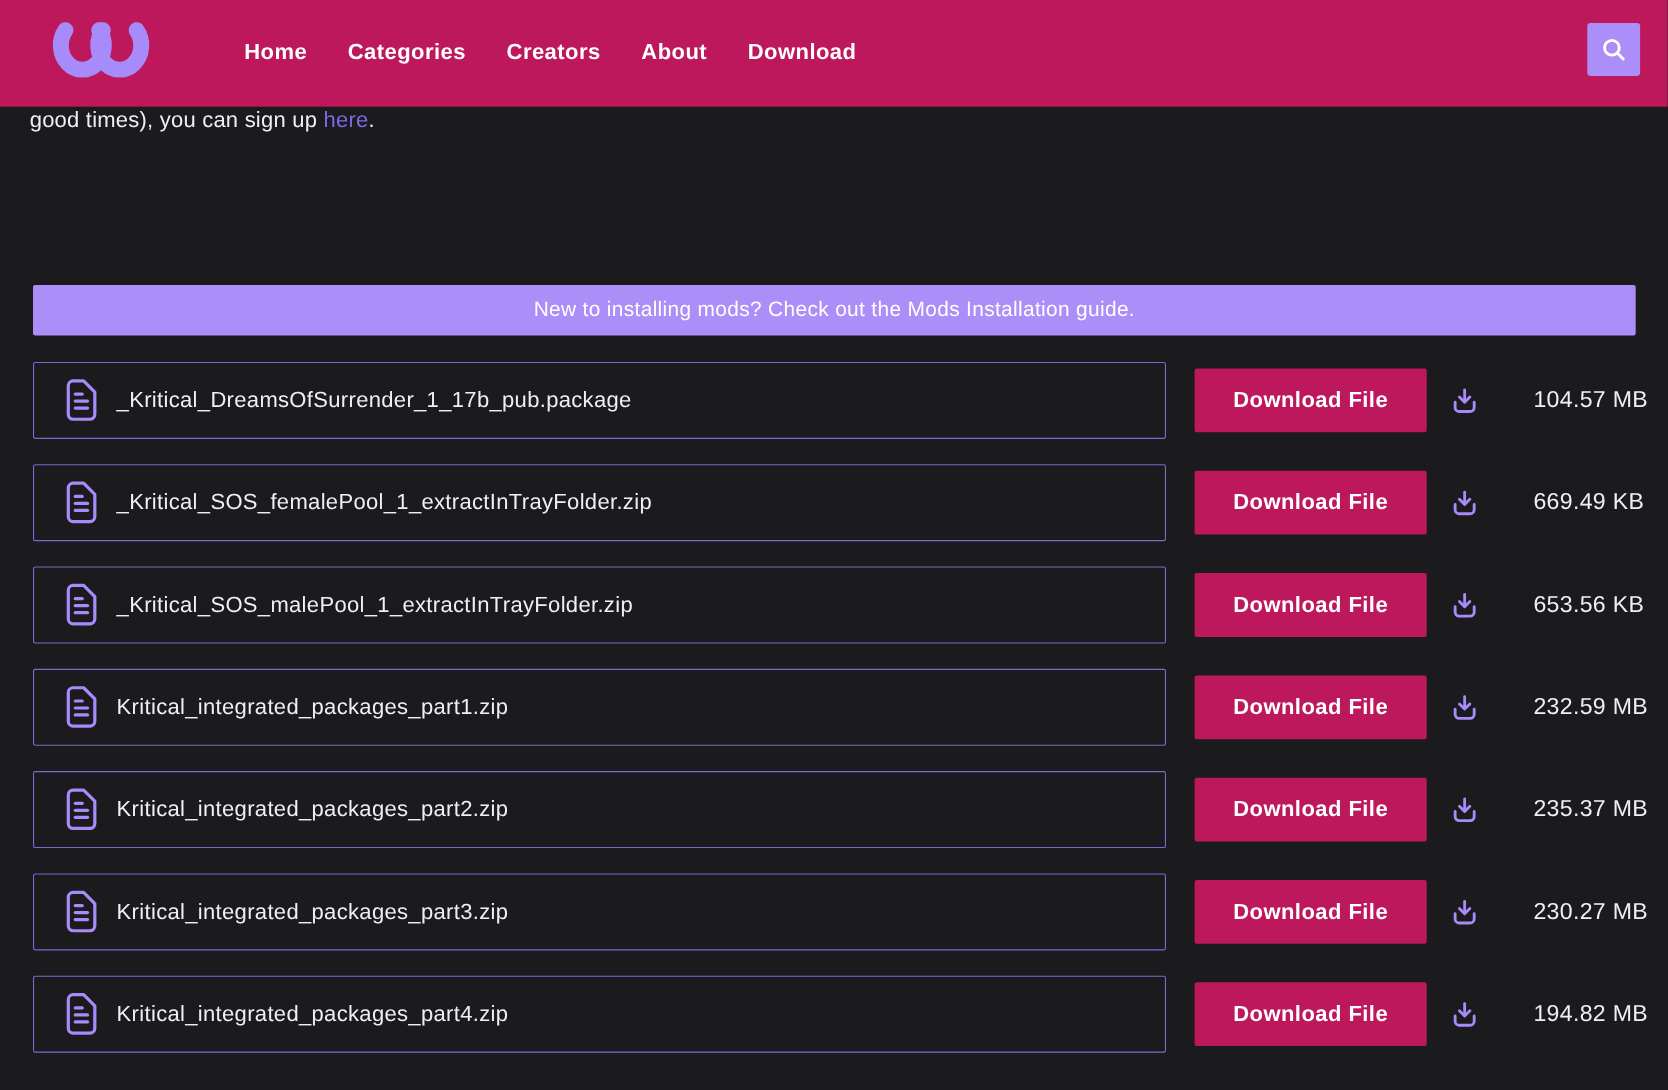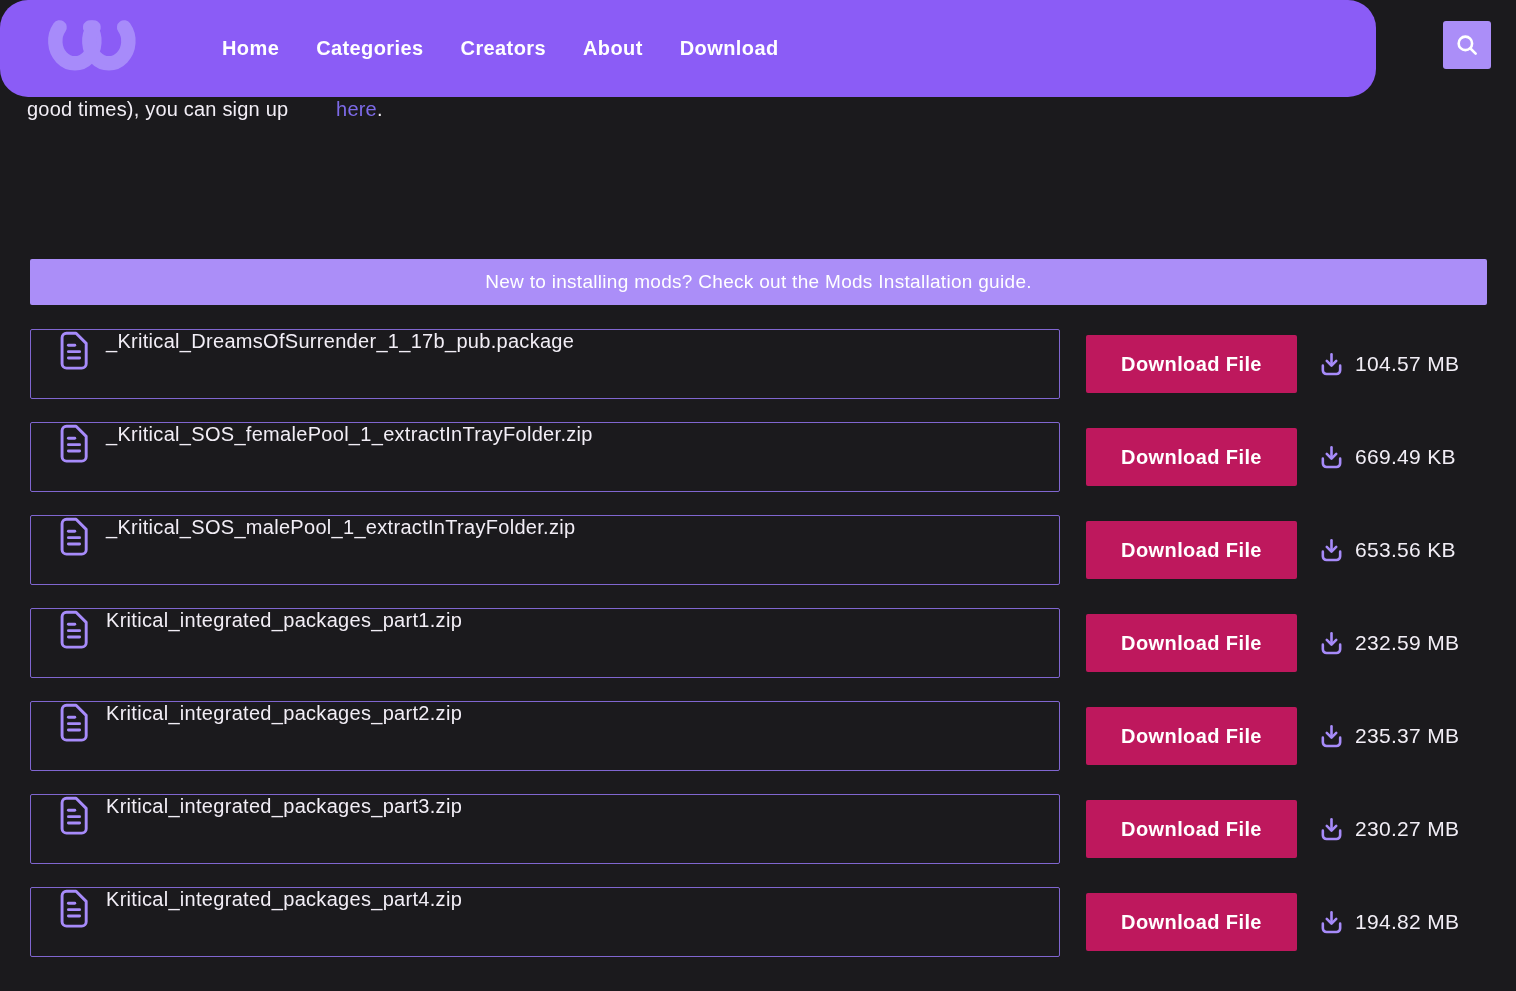--- a/index.html
+++ b/index.html
@@ -9,25 +9,24 @@
     font-family: "Liberation Sans", sans-serif;
     color: #f2eef6;
     overflow: hidden;
     position: relative;
   }
 
   
   .site-header {
     position: absolute;
     left: 0; top: 0;
-    width: 1376px; height: 97px;
-    background: #8b5cf6;
-    display: flex;
-    align-items: center;
-    border-radius: 28px;
+    width: 1516px; height: 97px;
+    background: #be185d;
+    display: flex;
+    align-items: center;
   }
   .logo {
     position: absolute;
     left: 40px; top: 8px;
     width: 102px; height: 78px;
     cursor: pointer;
   }
   .main-nav {
     position: absolute;
     left: 222px; top: 0;
@@ -62,21 +61,20 @@
     position: absolute;
     left: 27px; top: 98px;
     font-size: 20px;
     letter-spacing: 0.2px;
     color: #f2eef6;
   }
   .intro a {
     color: #7d6ae8;
     text-decoration: none;
     cursor: pointer;
-    margin-left: 42px;
   }
 
   
   .banner {
     position: absolute;
     left: 30px; top: 259px;
     width: 1457px; height: 46px;
     background: #ab8ef8;
     border-radius: 2px;
     display: flex;
@@ -100,21 +98,21 @@
     margin-bottom: 23px;
   }
   .file-box {
     position: absolute;
     left: 0; top: 0;
     width: 1030px; height: 70px;
     border: 1px solid #8066d0;
     border-radius: 2px;
     background: #1b1a1d;
     display: flex;
-    align-items: flex-start;
+    align-items: center;
     padding-left: 26px;
   }
   .file-box .file-icon { flex: 0 0 auto; }
   .file-name {
     margin-left: 16px;
     font-size: 20px;
     letter-spacing: 0.3px;
     color: #f2eef6;
     white-space: nowrap;
   }
@@ -138,20 +136,21 @@
     height: 70px;
     display: flex;
     align-items: center;
     gap: 10px;
   }
   .file-size {
     font-size: 21px;
     letter-spacing: 0.3px;
     color: #f2eef6;
     white-space: nowrap;
+    margin-left: 39px;
   }
 </style>
 </head>
 <body>
 
 <header class="site-header">
   <div class="logo">
     <svg width="102" height="78" viewBox="0 0 120 66">
       <path d="M23 10 A 23 26 0 1 0 59 10" fill="none" stroke="#a78bfa" stroke-width="17" stroke-linecap="round"></path>
       <path d="M63 10 A 23 26 0 1 0 99 10" fill="none" stroke="#a78bfa" stroke-width="17" stroke-linecap="round"></path>

